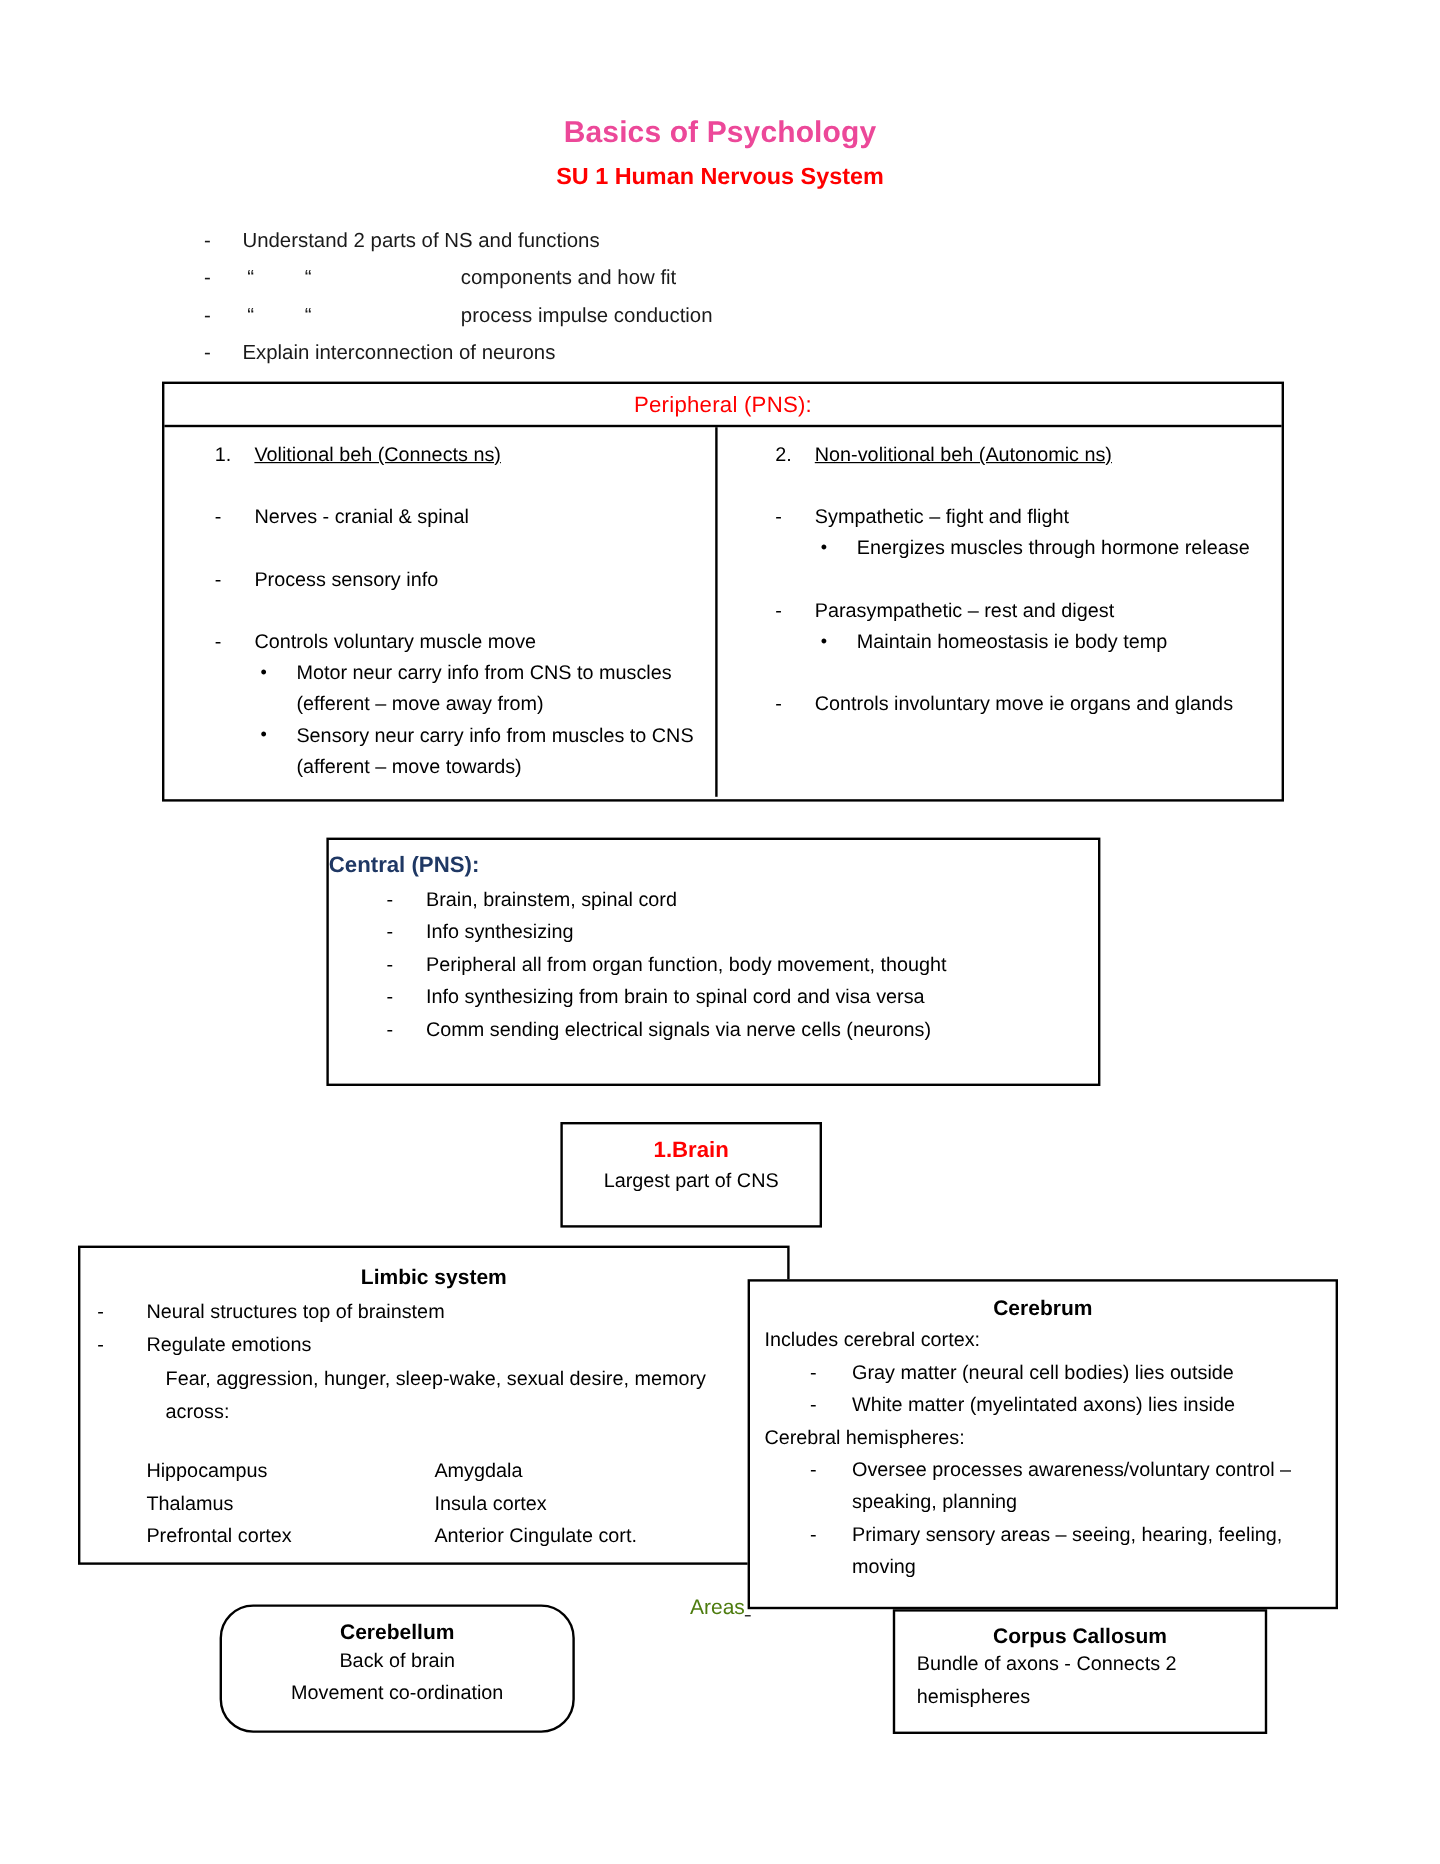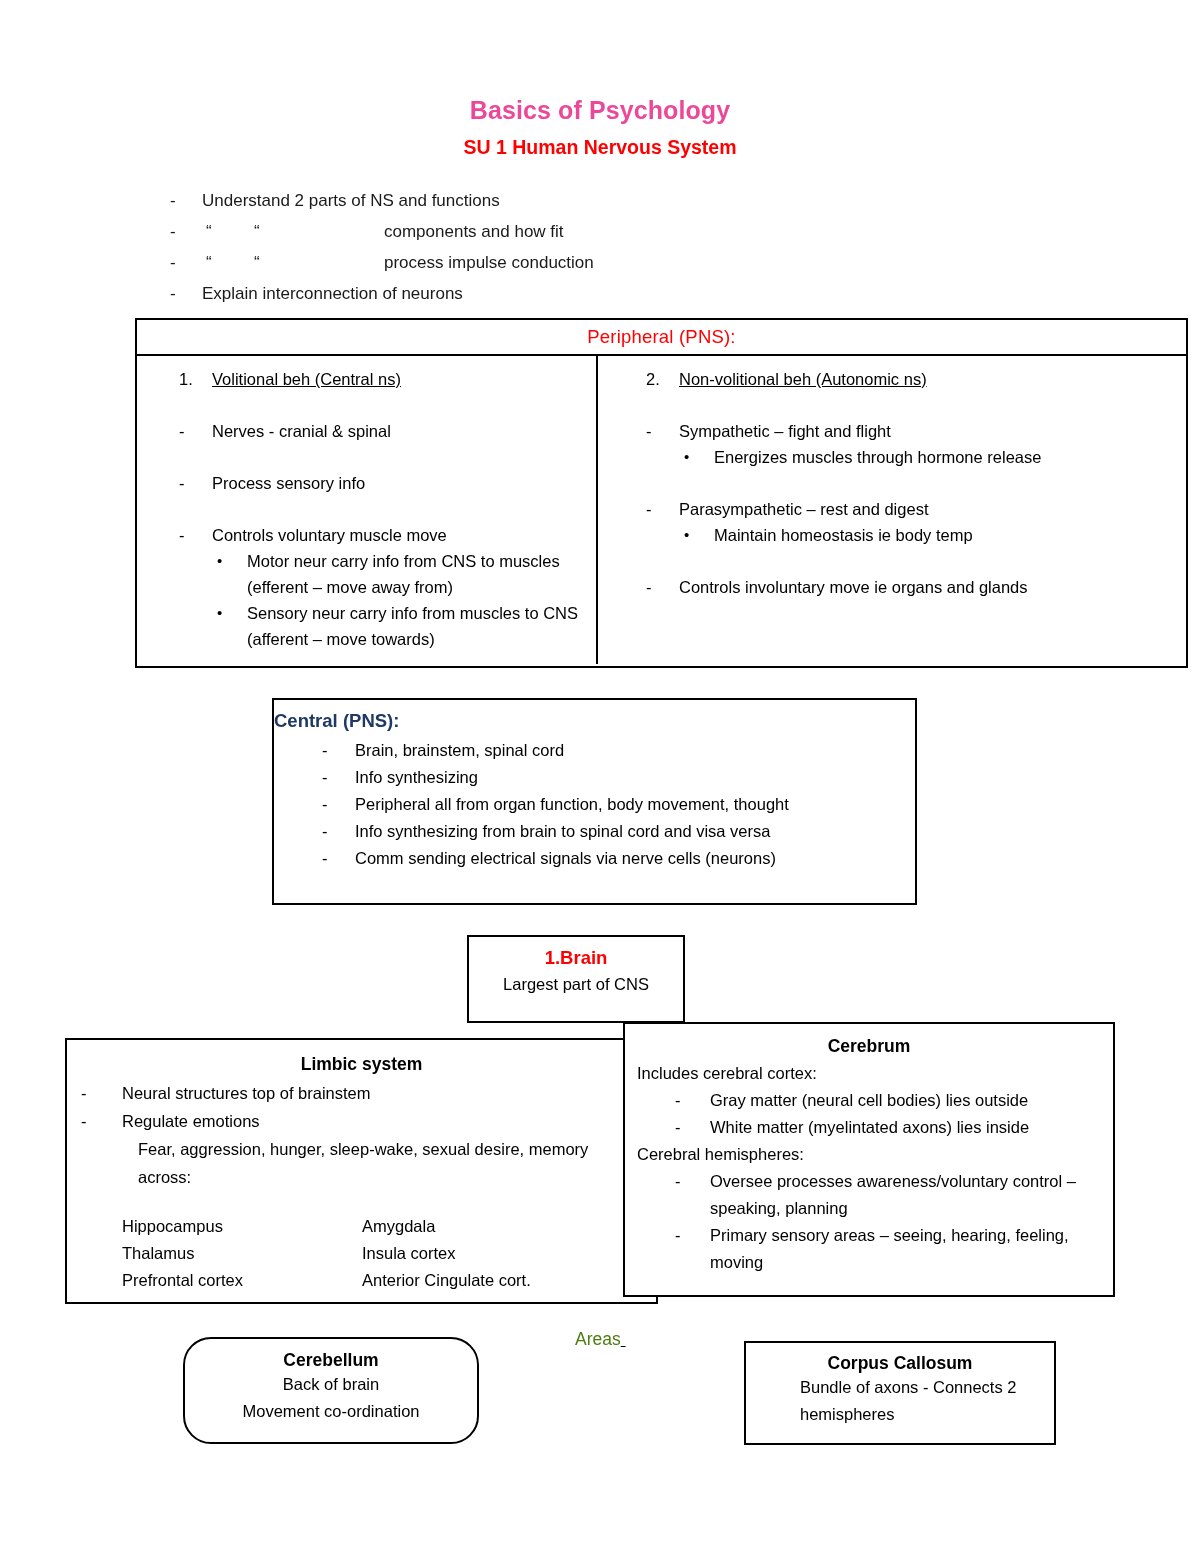--- a/index.html
+++ b/index.html
@@ -75,21 +75,21 @@
     position: absolute;
     border: 2.5px solid #000;
     background: #fff;
     box-sizing: border-box;
   }
 
   
   #peripheral-table {
     left: 135px;
     top: 318px;
-    width: 1053px;
+    width: 935px;
     height: 350px;
   }
   .pns-header {
     text-align: center;
     font-size: 18.5px;
     font-weight: normal;
     color: #FF0000;
     padding: 6px 0 6px 0;
     border-bottom: 2.5px solid #000;
     letter-spacing: 0.2px;
@@ -212,21 +212,21 @@
     font-size: 16.5px;
     line-height: 27px;
   }
   .limbic-grid .lg-row { display: flex; }
   .limbic-grid .lg-a { width: 240px; }
   .limbic-grid .lg-b { flex: 1; }
 
   
   #cerebrum-box {
     left: 623px;
-    top: 1022px;
+    top: 1066px;
     width: 492px;
     height: 275px;
     padding-top: 12px;
   }
   .cerebrum-title {
     text-align: center;
     font-weight: bold;
     font-size: 17.5px;
     padding-bottom: 3px;
   }
@@ -274,21 +274,20 @@
   }
   .cc-title {
     text-align: center;
     font-weight: bold;
     font-size: 17.5px;
   }
   .cc-line {
     padding-left: 18px;
     font-size: 16.5px;
     line-height: 27px;
-    margin-left: 36px;
   }
 
   
   #areas-label {
     position: absolute;
     left: 575px;
     top: 1329px;
     font-size: 17.5px;
     color: #4d7c0f;
   }
@@ -332,21 +331,21 @@
     </div>
   </div>
 
   <div class="box" id="peripheral-table">
     <div class="pns-header">Peripheral (PNS):</div>
     <div class="pns-cols">
 
       <div class="pns-col left">
         <div class="num-item">
           <span class="num">1.</span>
-          <span class="underline-text">Volitional beh (Central ns)</span>
+          <span class="underline-text">Volitional beh (Connects ns)</span>
         </div>
         <div class="sp-26"></div>
         <div class="dash-item">
           <span class="dash">-</span>
           <span class="dtext">Nerves - cranial &amp; spinal</span>
         </div>
         <div class="sp-26"></div>
         <div class="dash-item">
           <span class="dash">-</span>
           <span class="dtext">Process sensory info</span>

